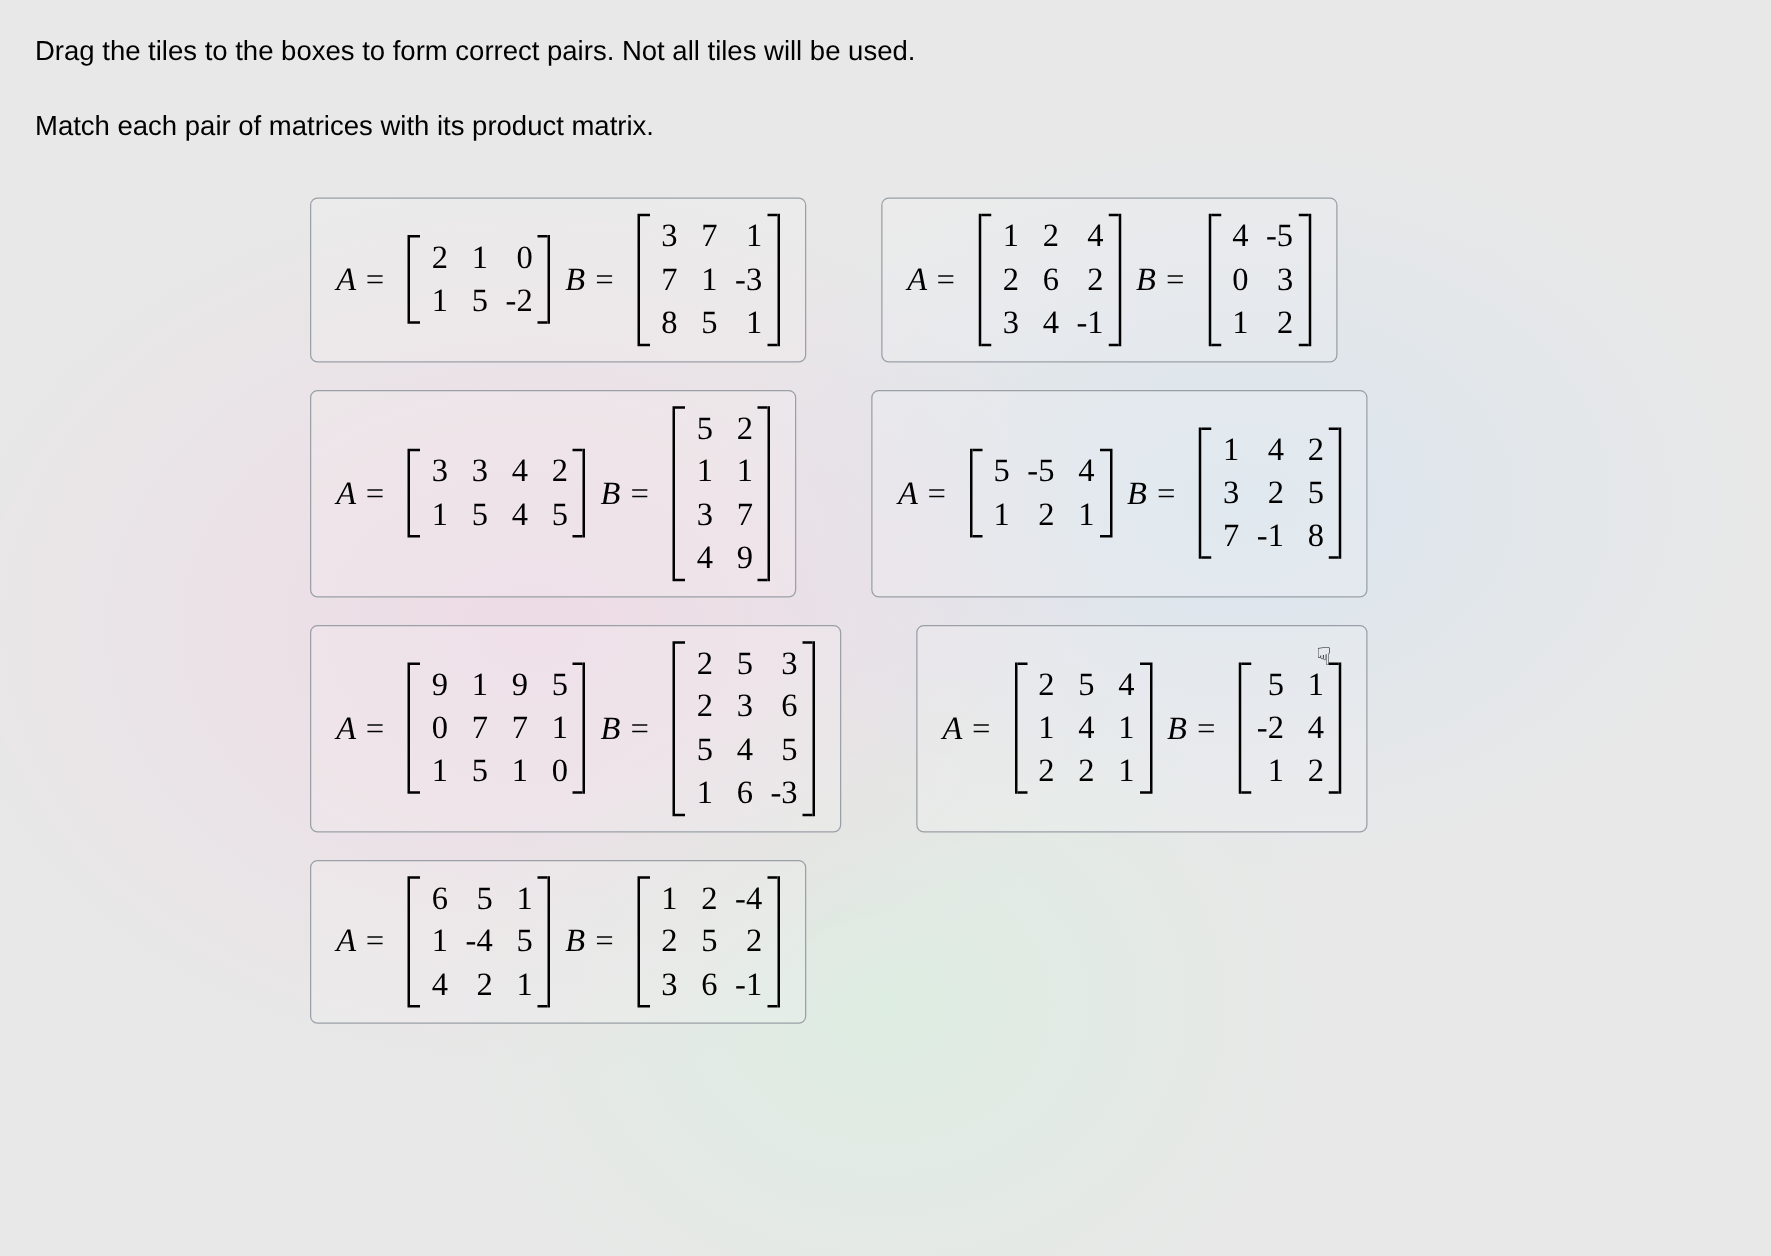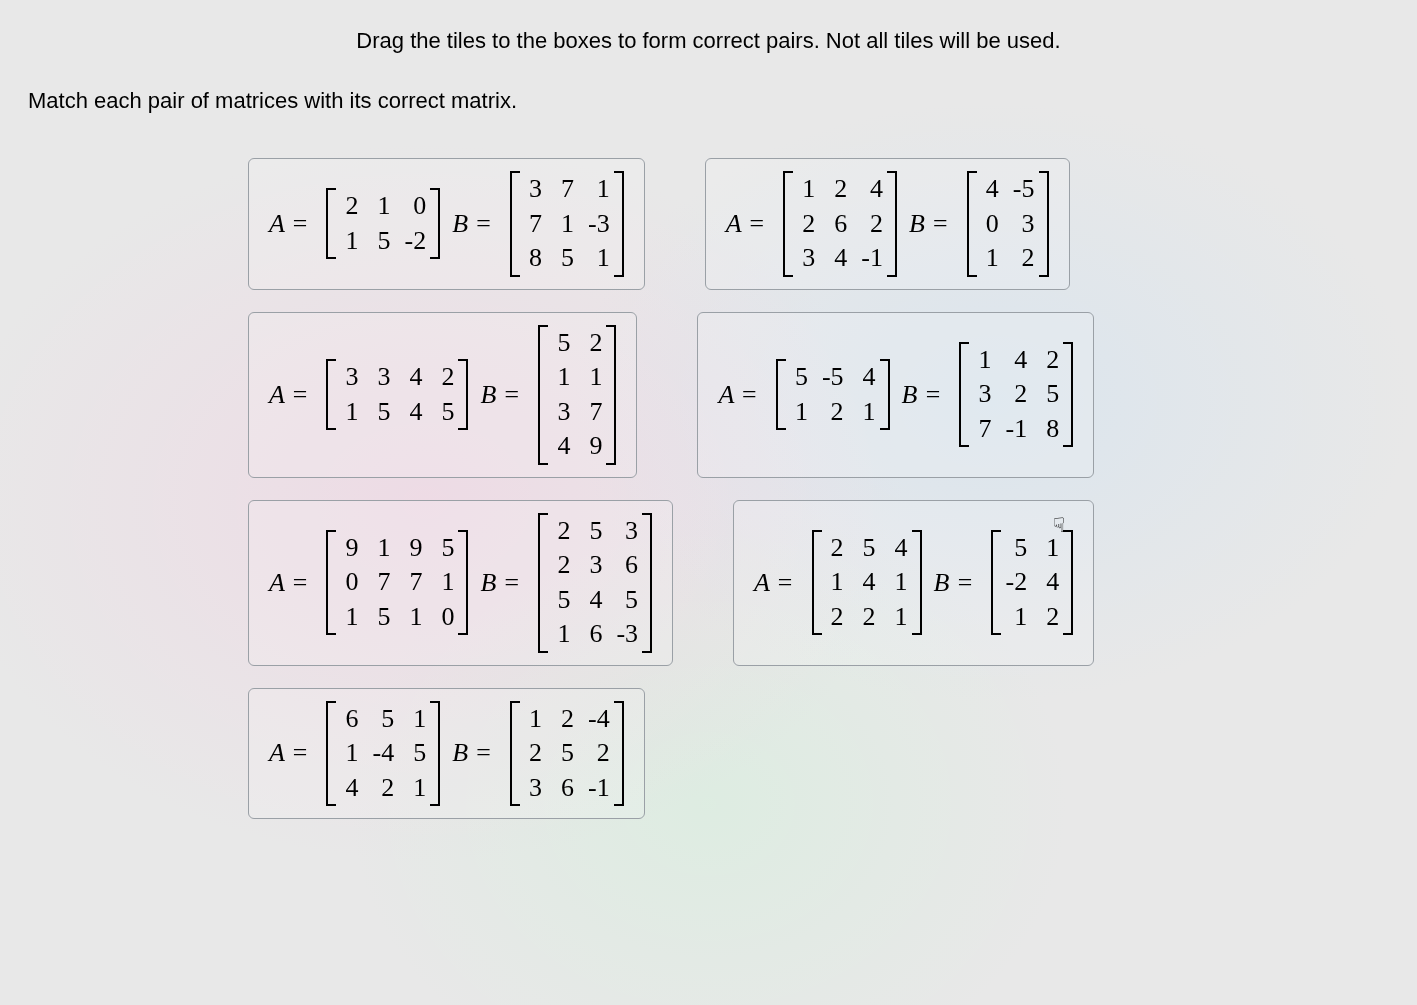--- a/index.html
+++ b/index.html
@@ -10,21 +10,21 @@
         radial-gradient(ellipse 800px 600px at 30% 50%, rgba(255,180,220,0.25), transparent 60%),
         radial-gradient(ellipse 700px 500px at 70% 40%, rgba(180,220,255,0.25), transparent 60%),
         radial-gradient(ellipse 600px 500px at 50% 80%, rgba(180,255,200,0.2), transparent 60%);
       width: 1417px;
       height: 1005px;
       padding: 28px;
       color: #000;
       font-size: 21px;
       position: relative;
     }
-    .instr1 { margin-bottom: 34px; font-size: 22px; text-align: center; }
+    .instr1 { margin-bottom: 34px; font-size: 22px; }
     .instr2 { margin-bottom: 44px; font-size: 22px; }
     .tiles-container {
       display: flex;
       flex-direction: column;
       gap: 22px;
       margin-left: 220px;
     }
     .row { display: flex; gap: 60px; }
     .single-col { display: flex; }
     .tile {
@@ -76,21 +76,21 @@
     .cursor-icon {
       position: absolute;
       font-size: 20px;
       pointer-events: none;
     }
   </style>
 </head>
 <body>
 
 <div class="instr1">Drag the tiles to the boxes to form correct pairs. Not all tiles will be used.</div>
-<div class="instr2">Match each pair of matrices with its correct matrix.</div>
+<div class="instr2">Match each pair of matrices with its product matrix.</div>
 
 <div class="tiles-container" id="tiles-container">
     <div class="row">
       <div class="tile" draggable="true">
         <span class="eq"><span class="it">A</span> =</span>
         <span class="matrix">
           <span class="bracket left"></span>
           <span class="mgrid" style="grid-template-columns: repeat(3, auto);">
             <span class="mcell">2</span>
             <span class="mcell">1</span>

